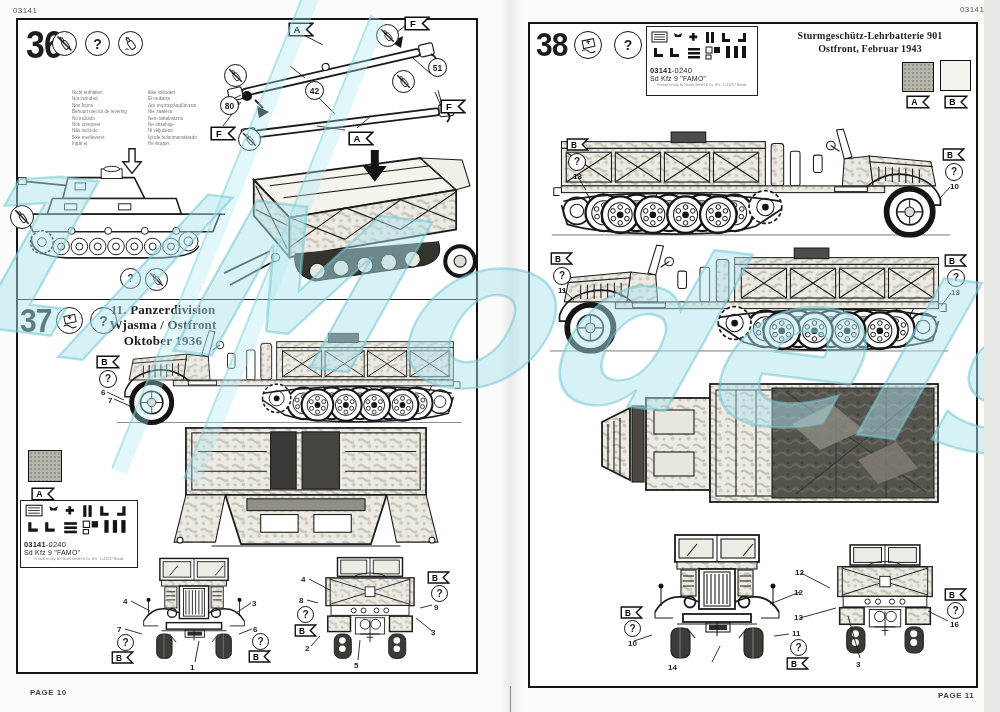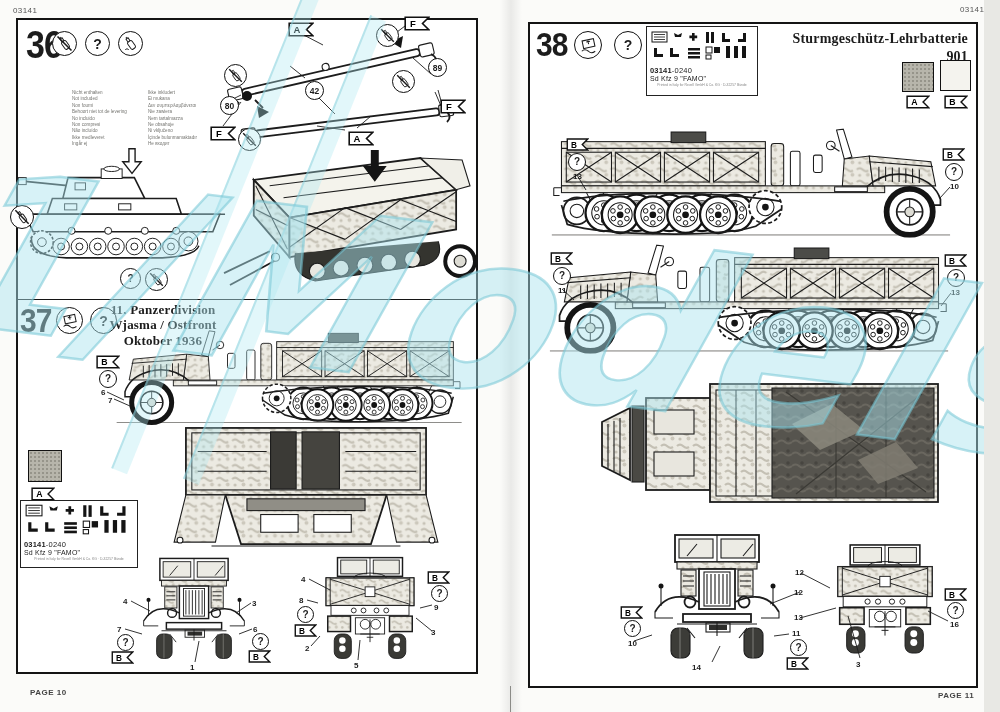--- a/index.html
+++ b/index.html
@@ -17,21 +17,21 @@
   .circ.small b{font-size:10px;}
   .pnum{position:absolute;width:19px;height:19px;border:1.3px solid #111;border-radius:50%;
         background:#fff;font-size:8.5px;font-weight:bold;display:flex;align-items:center;
         justify-content:center;box-sizing:border-box;}
   .cnum{position:absolute;font-size:8px;font-weight:bold;}
   .flag{position:absolute;width:26px;height:15px;}
   .flag svg{display:block;}
   .title37{position:absolute;font-family:"Liberation Serif",serif;font-weight:bold;
            font-size:13px;line-height:1.18;text-align:center;letter-spacing:.2px;}
   .title38{position:absolute;font-family:"Liberation Serif",serif;font-weight:bold;
-           font-size:14px;line-height:1.25;text-align:right;letter-spacing:.2px;}
+           font-size:10px;line-height:1.25;text-align:center;letter-spacing:.2px;}
   .nlcol{position:absolute;font-size:4.6px;line-height:6.4px;color:#767672;white-space:nowrap;}
   svg.art{position:absolute;overflow:visible;}
   .ln{stroke:#1c1c1c;stroke-width:1.1;}
   .ln2{stroke:#1c1c1c;stroke-width:1.8;}
   .thin{stroke:#55534e;stroke-width:.8;}
   .swatch{position:absolute;border:1.2px solid #111;box-sizing:border-box;}
   .swatch.gray{background-color:#b7b5ab;
      background-image:radial-gradient(#96948a 1px,transparent 1.3px);background-size:4px 4px;}
   .swatch.white{background:#f4f3ee;}
   .decalbox{position:absolute;border:1.1px solid #222;background:#fff;padding:2px 3px;
@@ -352,21 +352,21 @@
         <text x="9" y="11" font-size="9.5" font-weight="bold" text-anchor="middle">A</text>
       </svg>
     </span>
   <span class="flag" style="left:440px;top:99px">
     <svg viewBox="0 0 26 15" width="26" height="15">
         <path d="M1.2,1.2 H24.8 L18.5,7.5 L24.8,13.8 H1.2 Z" fill="#fff" stroke="#111" stroke-width="1.6"></path>
         <text x="9" y="11" font-size="9.5" font-weight="bold" text-anchor="middle">F</text>
       </svg>
     </span>
 
-  <span class="pnum" style="left:428px;top:58px">89</span>
+  <span class="pnum" style="left:428px;top:58px">51</span>
   <span class="pnum" style="left:305px;top:81px">42</span>
   <span class="pnum" style="left:220px;top:96px">80</span>
 
   <span class="circ" style="left:376px;top:24px;width:23px;height:23px">
     <svg viewBox="0 0 24 24" width="19" height="19">
         <g transform="rotate(-35 12 12)" class="ln" fill="#fff">
           <rect x="9" y="9" width="6" height="10" rx="2"></rect>
           <rect x="10.6" y="5" width="2.8" height="4"></rect>
         </g>
         <line x1="4" y1="4" x2="20" y2="20" class="ln2"></line>
@@ -636,20 +636,21 @@
       <rect x="56" y="17" width="6" height="6" fill="none" stroke="#141414" stroke-width="1"></rect>
       <rect x="56" y="25" width="5" height="4" fill="none" stroke="#141414" stroke-width="1"></rect>
     </svg>
     <div class="dcode"><b>03141</b><span>-0240</span></div>
     <div class="dtitle">Sd Kfz 9 "FAMO"</div>
     <div class="dfoot">Printed in Italy for Revell GmbH &amp; Co. KG · D-32257 Bünde</div>
   </div>
 
   <div class="title38" style="left:772px;top:30px;width:196px">
     <div>Sturmgeschütz-Lehrbatterie 901</div>
+    <div>Ostfront, Februar 1943</div>
   </div>
 
   <div class="swatch gray" style="left:902px;top:62px;width:32px;height:30px"></div>
   <span class="flag" style="left:906px;top:95px">
     <svg viewBox="0 0 26 15" width="24" height="14">
         <path d="M1.2,1.2 H24.8 L18.5,7.5 L24.8,13.8 H1.2 Z" fill="#fff" stroke="#111" stroke-width="1.6"></path>
         <text x="9" y="11" font-size="9.5" font-weight="bold" text-anchor="middle">A</text>
       </svg>
     </span>
   <div class="swatch white" style="left:940px;top:60px;width:31px;height:31px"></div>
@@ -743,21 +744,21 @@
   <span class="cnum" style="left:792px;top:629px">11</span>
   <span class="circ small" style="left:790px;top:639px;width:17px;height:17px">
       <b>?</b>
     </span>
   <span class="flag" style="left:786px;top:657px">
     <svg viewBox="0 0 26 15" width="23" height="13">
         <path d="M1.2,1.2 H24.8 L18.5,7.5 L24.8,13.8 H1.2 Z" fill="#fff" stroke="#111" stroke-width="1.6"></path>
         <text x="9" y="11" font-size="9.5" font-weight="bold" text-anchor="middle">B</text>
       </svg>
     </span>
-  <span class="cnum" style="left:692px;top:663px">14</span>
+  <span class="cnum" style="left:668px;top:663px">14</span>
 
   <svg class="art" style="left:824px;top:536px" width="122" height="126" viewBox="0 0 140 128">
     <use href="#htrear"></use>
     </svg>
   <span class="cnum" style="left:795px;top:568px">12</span>
   <span class="cnum" style="left:794px;top:613px">13</span>
   <span class="flag" style="left:944px;top:588px">
     <svg viewBox="0 0 26 15" width="23" height="13">
         <path d="M1.2,1.2 H24.8 L18.5,7.5 L24.8,13.8 H1.2 Z" fill="#fff" stroke="#111" stroke-width="1.6"></path>
         <text x="9" y="11" font-size="9.5" font-weight="bold" text-anchor="middle">B</text>

